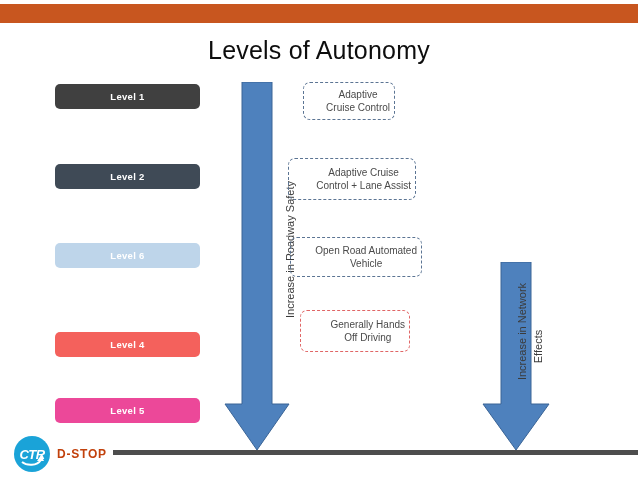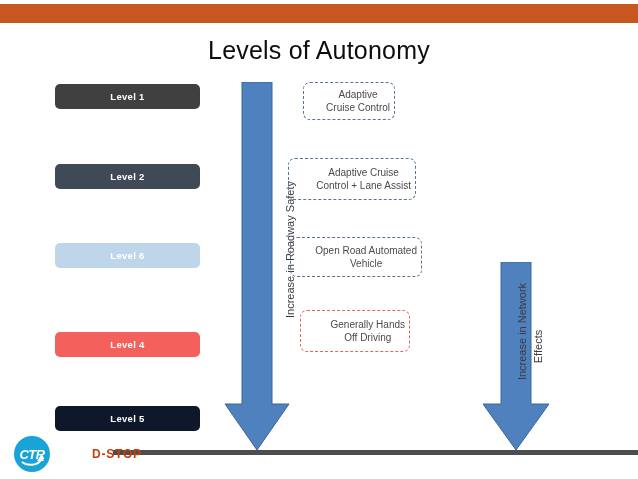--- a/index.html
+++ b/index.html
@@ -107,21 +107,20 @@
     background: #4d4d4d;
   }
 
   
   #logo-wrap {
     position: absolute;
     left: 14px;
     top: 436px;
     display: flex;
     align-items: center;
-    gap: 35px;
   }
   #logo-mark {
     position: relative;
     width: 36px;
     height: 36px;
     border-radius: 50%;
     background: #1aa3d8;
     display: flex;
     align-items: center;
     justify-content: center;
@@ -156,21 +155,21 @@
   </div>
   <div class="level-box" style="top:164px; background:#3f4a56;">
     <span>Level 2</span>
   </div>
   <div class="level-box" style="top:243px; background:#bed5ea;">
     <span>Level 6</span>
   </div>
   <div class="level-box" style="top:323px; background:#f4615c;margin-top:9px;">
     <span>Level 4</span>
   </div>
-  <div class="level-box" style="top:398px; background:#0f172a;margin-top:8px;">
+  <div class="level-box" style="top:398px; background:#ec4899;">
     <span>Level 5</span>
   </div>
 
   <div class="arrow" style="left:223px; top:82px;">
     <svg width="68" height="370" viewBox="0 0 68 370" aria-hidden="true">
       <polygon points="19,0 49,0 49,322 66,322 34,368 2,322 19,322" fill="#4e81bd" stroke="#3a6496" stroke-width="1"></polygon>
     </svg>
   </div>
   <div class="arrow-label rot-ccw" style="left:170px; top:243px; width:240px;">Increase in Roadway Safety</div>
 

